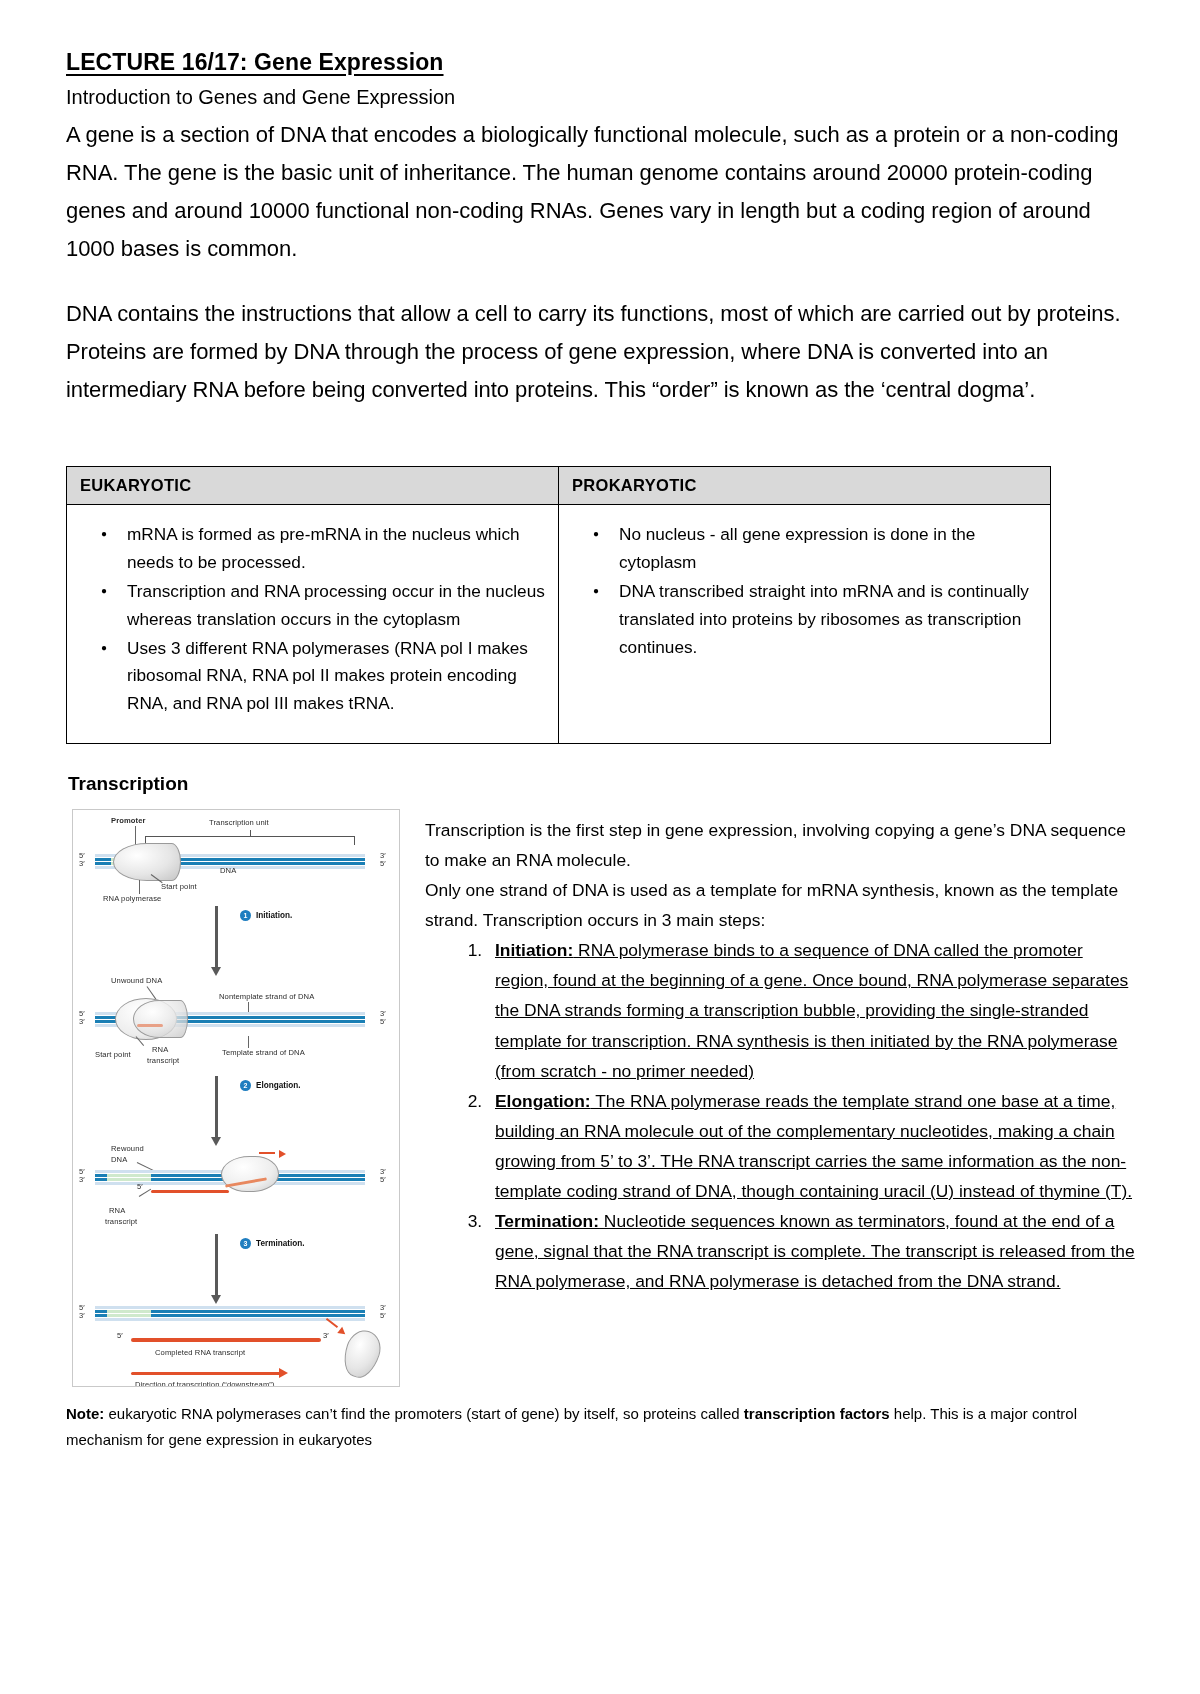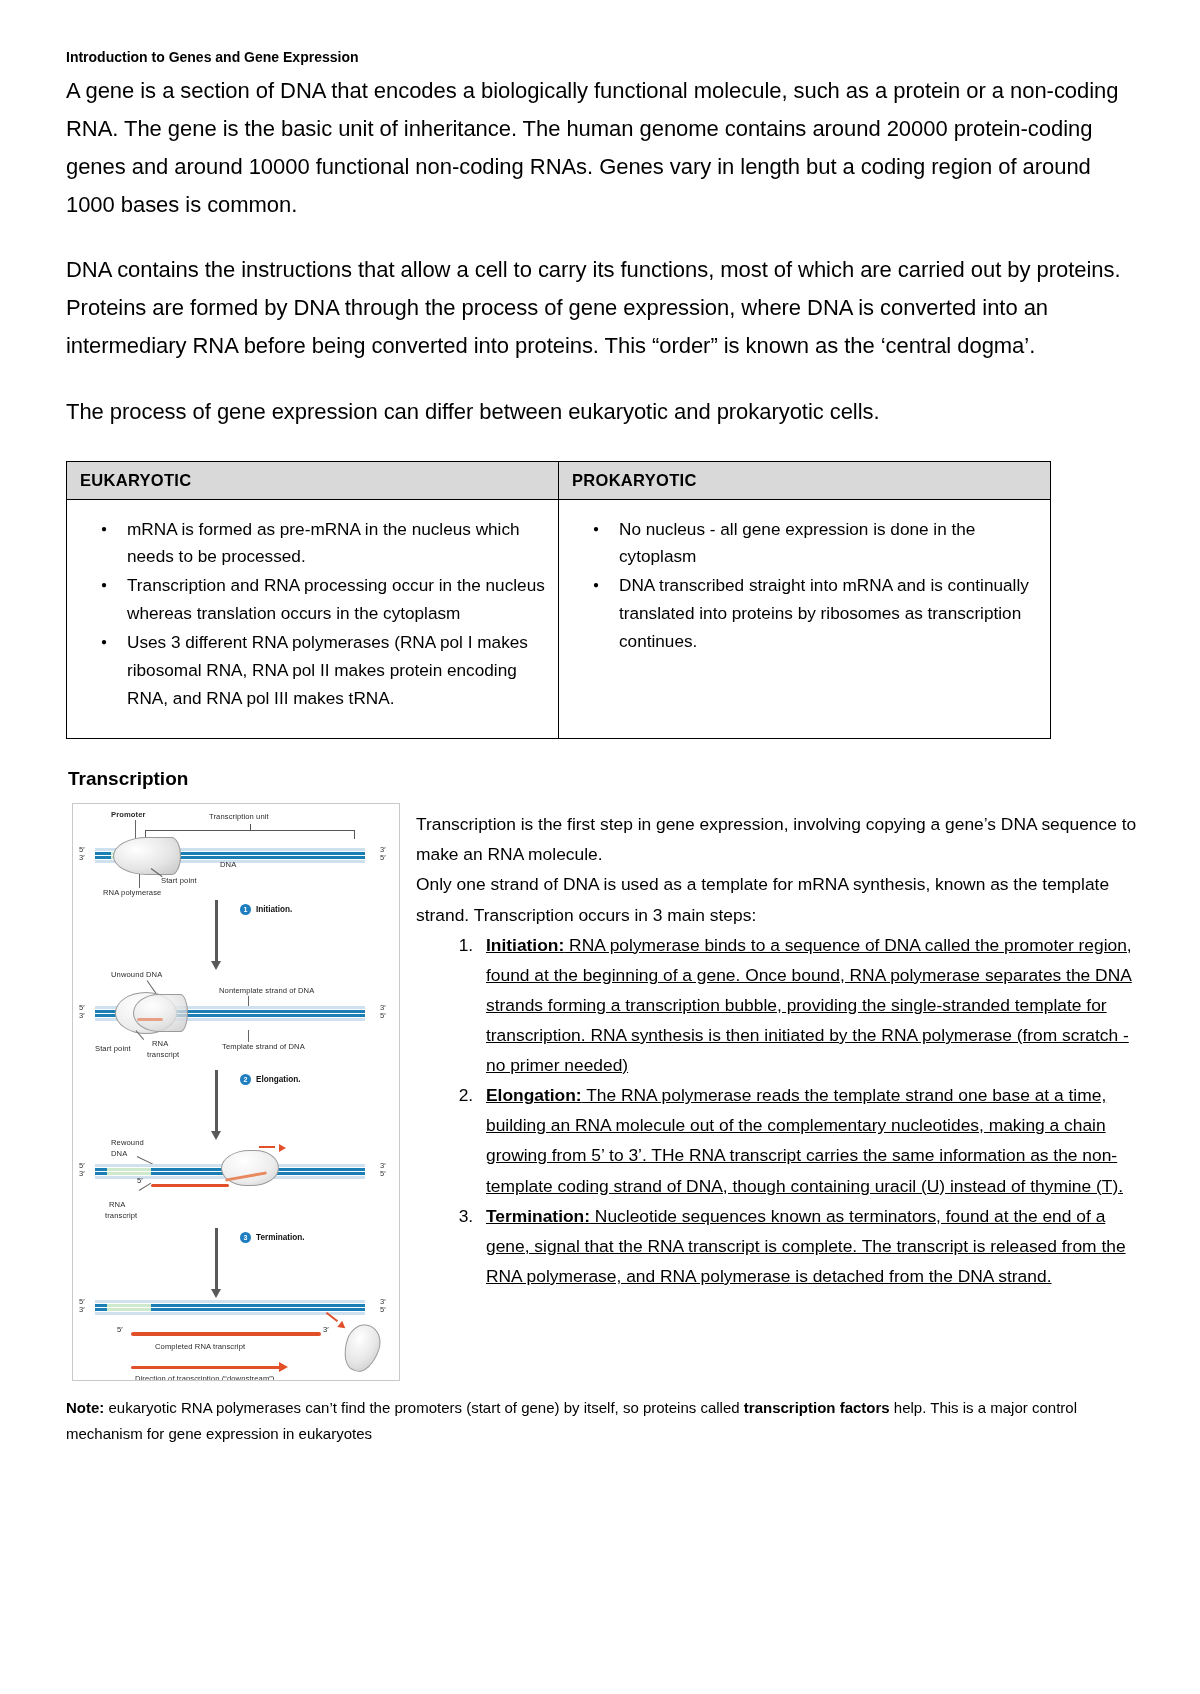--- a/index.html
+++ b/index.html
@@ -25,22 +25,22 @@
   .doc-title {
     font-size: 23px;
     font-weight: bold;
     letter-spacing: 0.1px;
     text-decoration: underline;
     text-underline-offset: 4px;
     margin: 0 0 7px 0;
     line-height: 1.25;
   }
   .section-heading {
-    font-size: 14px;
-    font-weight: bold;
+    font-size: 20px;
+    font-weight: normal;
     margin: 0 0 6px 0;
     line-height: 1.3;
   }
   .heading-transcription {
     font-size: 19px;
     font-weight: bold;
     margin: 0 0 12px 2px;
     line-height: 1.3;
   }
 
@@ -102,21 +102,21 @@
     align-items: flex-start;
     gap: 0px;
   }
   .figure-col {
     width: 335px;
     flex: 0 0 335px;
     padding-left: 6px;
   }
   .text-col {
     flex: 1 1 auto;
-    padding-left: 15px;
+    padding-left: 24px;
     padding-top: 6px;
   }
   .text-col p.lead {
     font-size: 17.4px;
     line-height: 1.73;
     margin: 0;
   }
   ol.steps {
     margin: 0;
     padding-left: 62px;
@@ -254,28 +254,28 @@
     line-height: 1.72;
     margin: 14px 0 0 0;
   }
   .note b { font-weight: bold; }
 </style>
 </head>
 <body>
 
 <div class="page">
 
+  <h1 class="doc-title">LECTURE 16/17: Gene Expression</h1>
 
   <h2 class="section-heading">Introduction to Genes and Gene Expression</h2>
 
   <p class="body">A gene is a section of DNA that encodes a biologically functional molecule, such as a protein or a non-coding RNA. The gene is the basic unit of inheritance. The human genome contains around 20000 protein-coding genes and around 10000 functional non-coding RNAs. Genes vary in length but a coding region of around 1000 bases is common.</p>
   <div class="para-gap"></div>
   <p class="body">DNA contains the instructions that allow a cell to carry its functions, most of which are carried out by proteins. Proteins are formed by DNA through the process of gene expression, where DNA is converted into an intermediary RNA before being converted into proteins. This “order” is known as the ‘central dogma’.</p>
   <div class="para-gap"></div>
-  <p class="body">The process of gene expression can differ between eukaryotic and prokaryotic cells.</p>
 
   <div style="height:30px"></div>
 
   <table class="compare-table">
     <thead>
       <tr>
         <th style="width:492px">EUKARYOTIC</th>
         <th style="width:492px">PROKARYOTIC</th>
       </tr>
     </thead>

